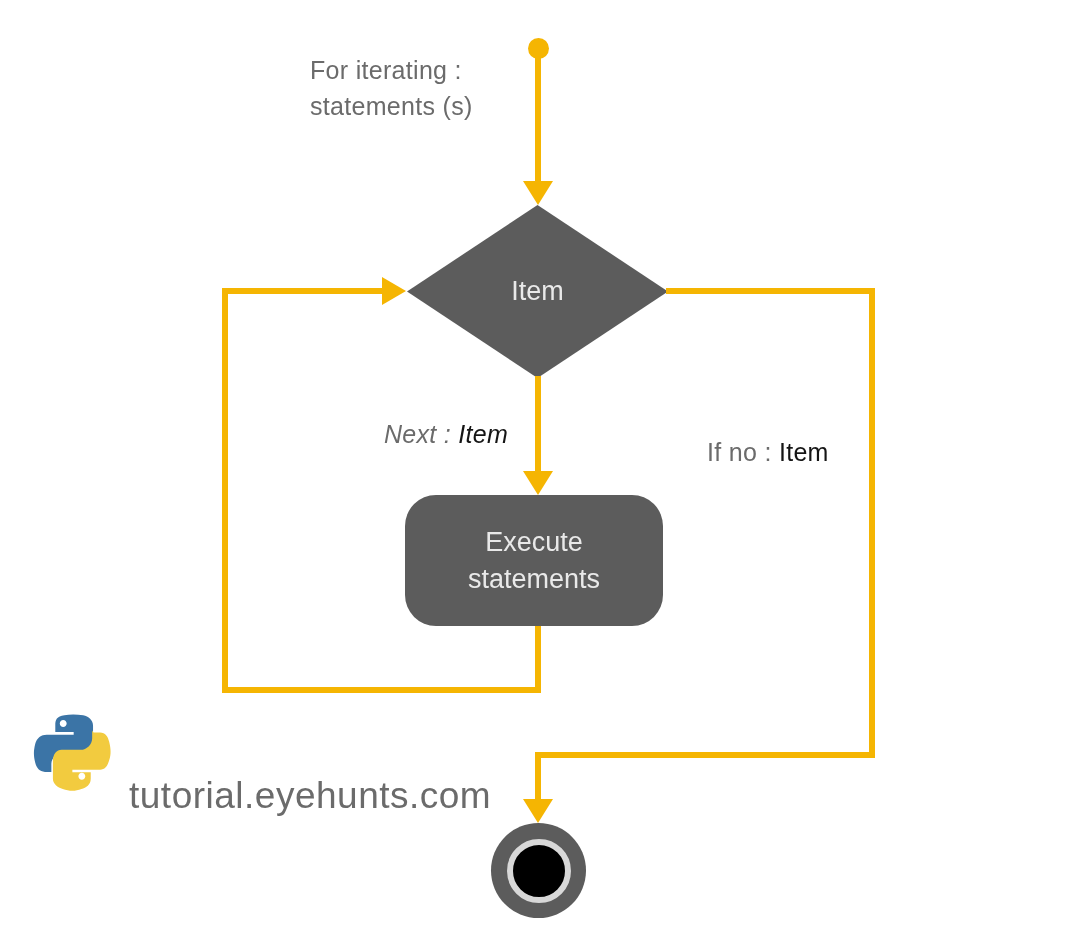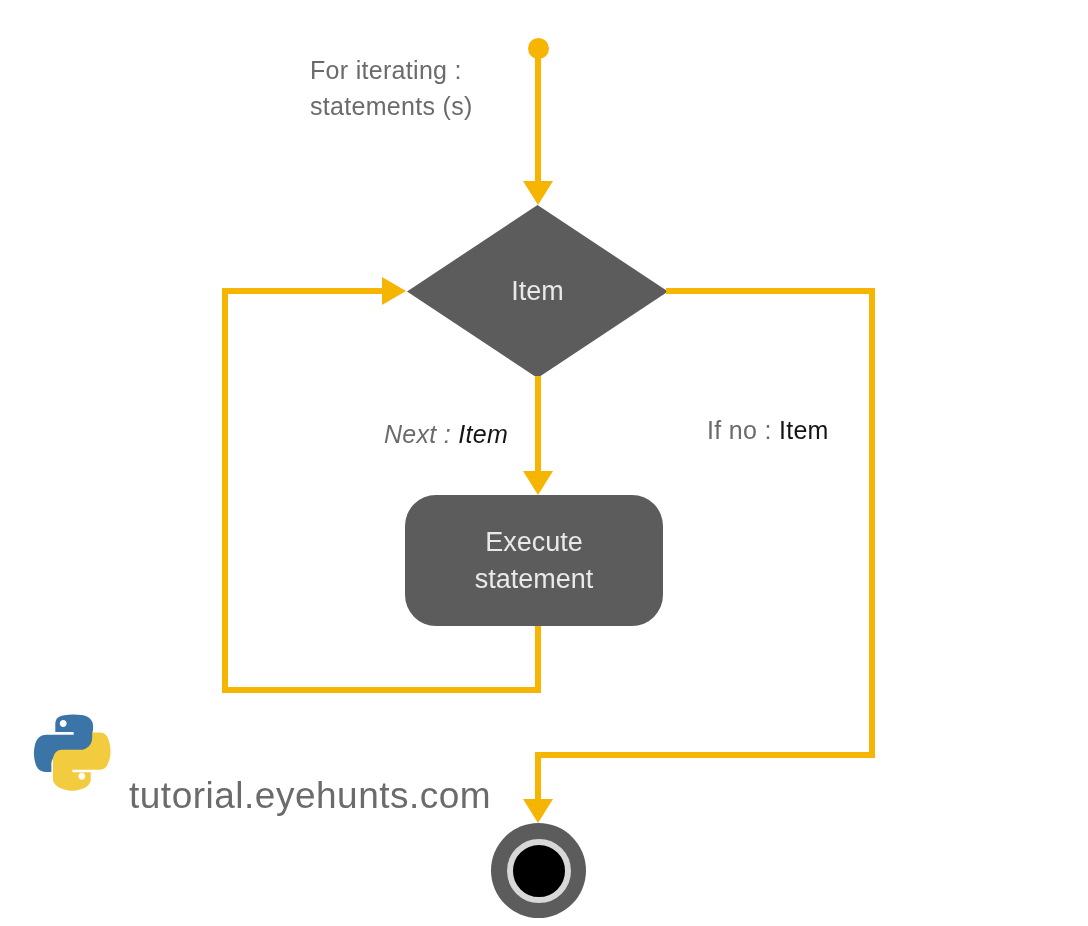--- a/index.html
+++ b/index.html
@@ -82,21 +82,21 @@
   
   .label { position: absolute; font-size: 25px; letter-spacing: 0.3px; }
   .caption {
     left: 310px; top: 52px;
     color: var(--label_muted, #6B6B6B);
     line-height: 36px;
   }
   .edge-label .muted  { color: var(--label_muted, #6B6B6B); }
   .edge-label .strong { color: var(--label_strong, #151515); }
   .edge-label-next { left: 384px; top: 420px; font-style: italic; }
-  .edge-label-ifno { left: 707px; top: 416px; }
+  .edge-label-ifno { left: 707px; top: 438px; }
 
   
   .watermark-logo { position: absolute; left: 32px; top: 710px; width: 84px; height: 88px; }
   .watermark-text {
     position: absolute; left: 129px; top: 736px;
     font-size: 37px; line-height: 40px;
     color: var(--label_muted, #6B6B6B);
     letter-spacing: 0.5px;
     margin-top: 40px;
   }
@@ -125,21 +125,21 @@
   <div class="label edge-label edge-label-next">
     <span class="muted">Next : </span><span class="strong">Item</span>
   </div>
 
   <div class="label edge-label edge-label-ifno">
     <span class="muted">If no : </span><span class="strong">Item</span>
   </div>
 
   <div class="process">
     <div>Execute</div>
-    <div>statement</div>
+    <div>statements</div>
   </div>
 
   <div class="conn" style="left:535px; top:626px; width:6px; height:67px;"></div>
   <div class="conn" style="left:222px; top:687px; width:319px; height:6px;"></div>
   <div class="conn" style="left:222px; top:288px; width:6px; height:405px;"></div>
   <div class="conn" style="left:222px; top:288px; width:161px; height:6px;"></div>
   <div class="arrow arrow-right" style="left:382px; top:277px;"></div>
 
   <div class="conn" style="left:666px; top:288px; width:209px; height:6px;"></div>
   <div class="conn" style="left:869px; top:288px; width:6px; height:470px;"></div>

